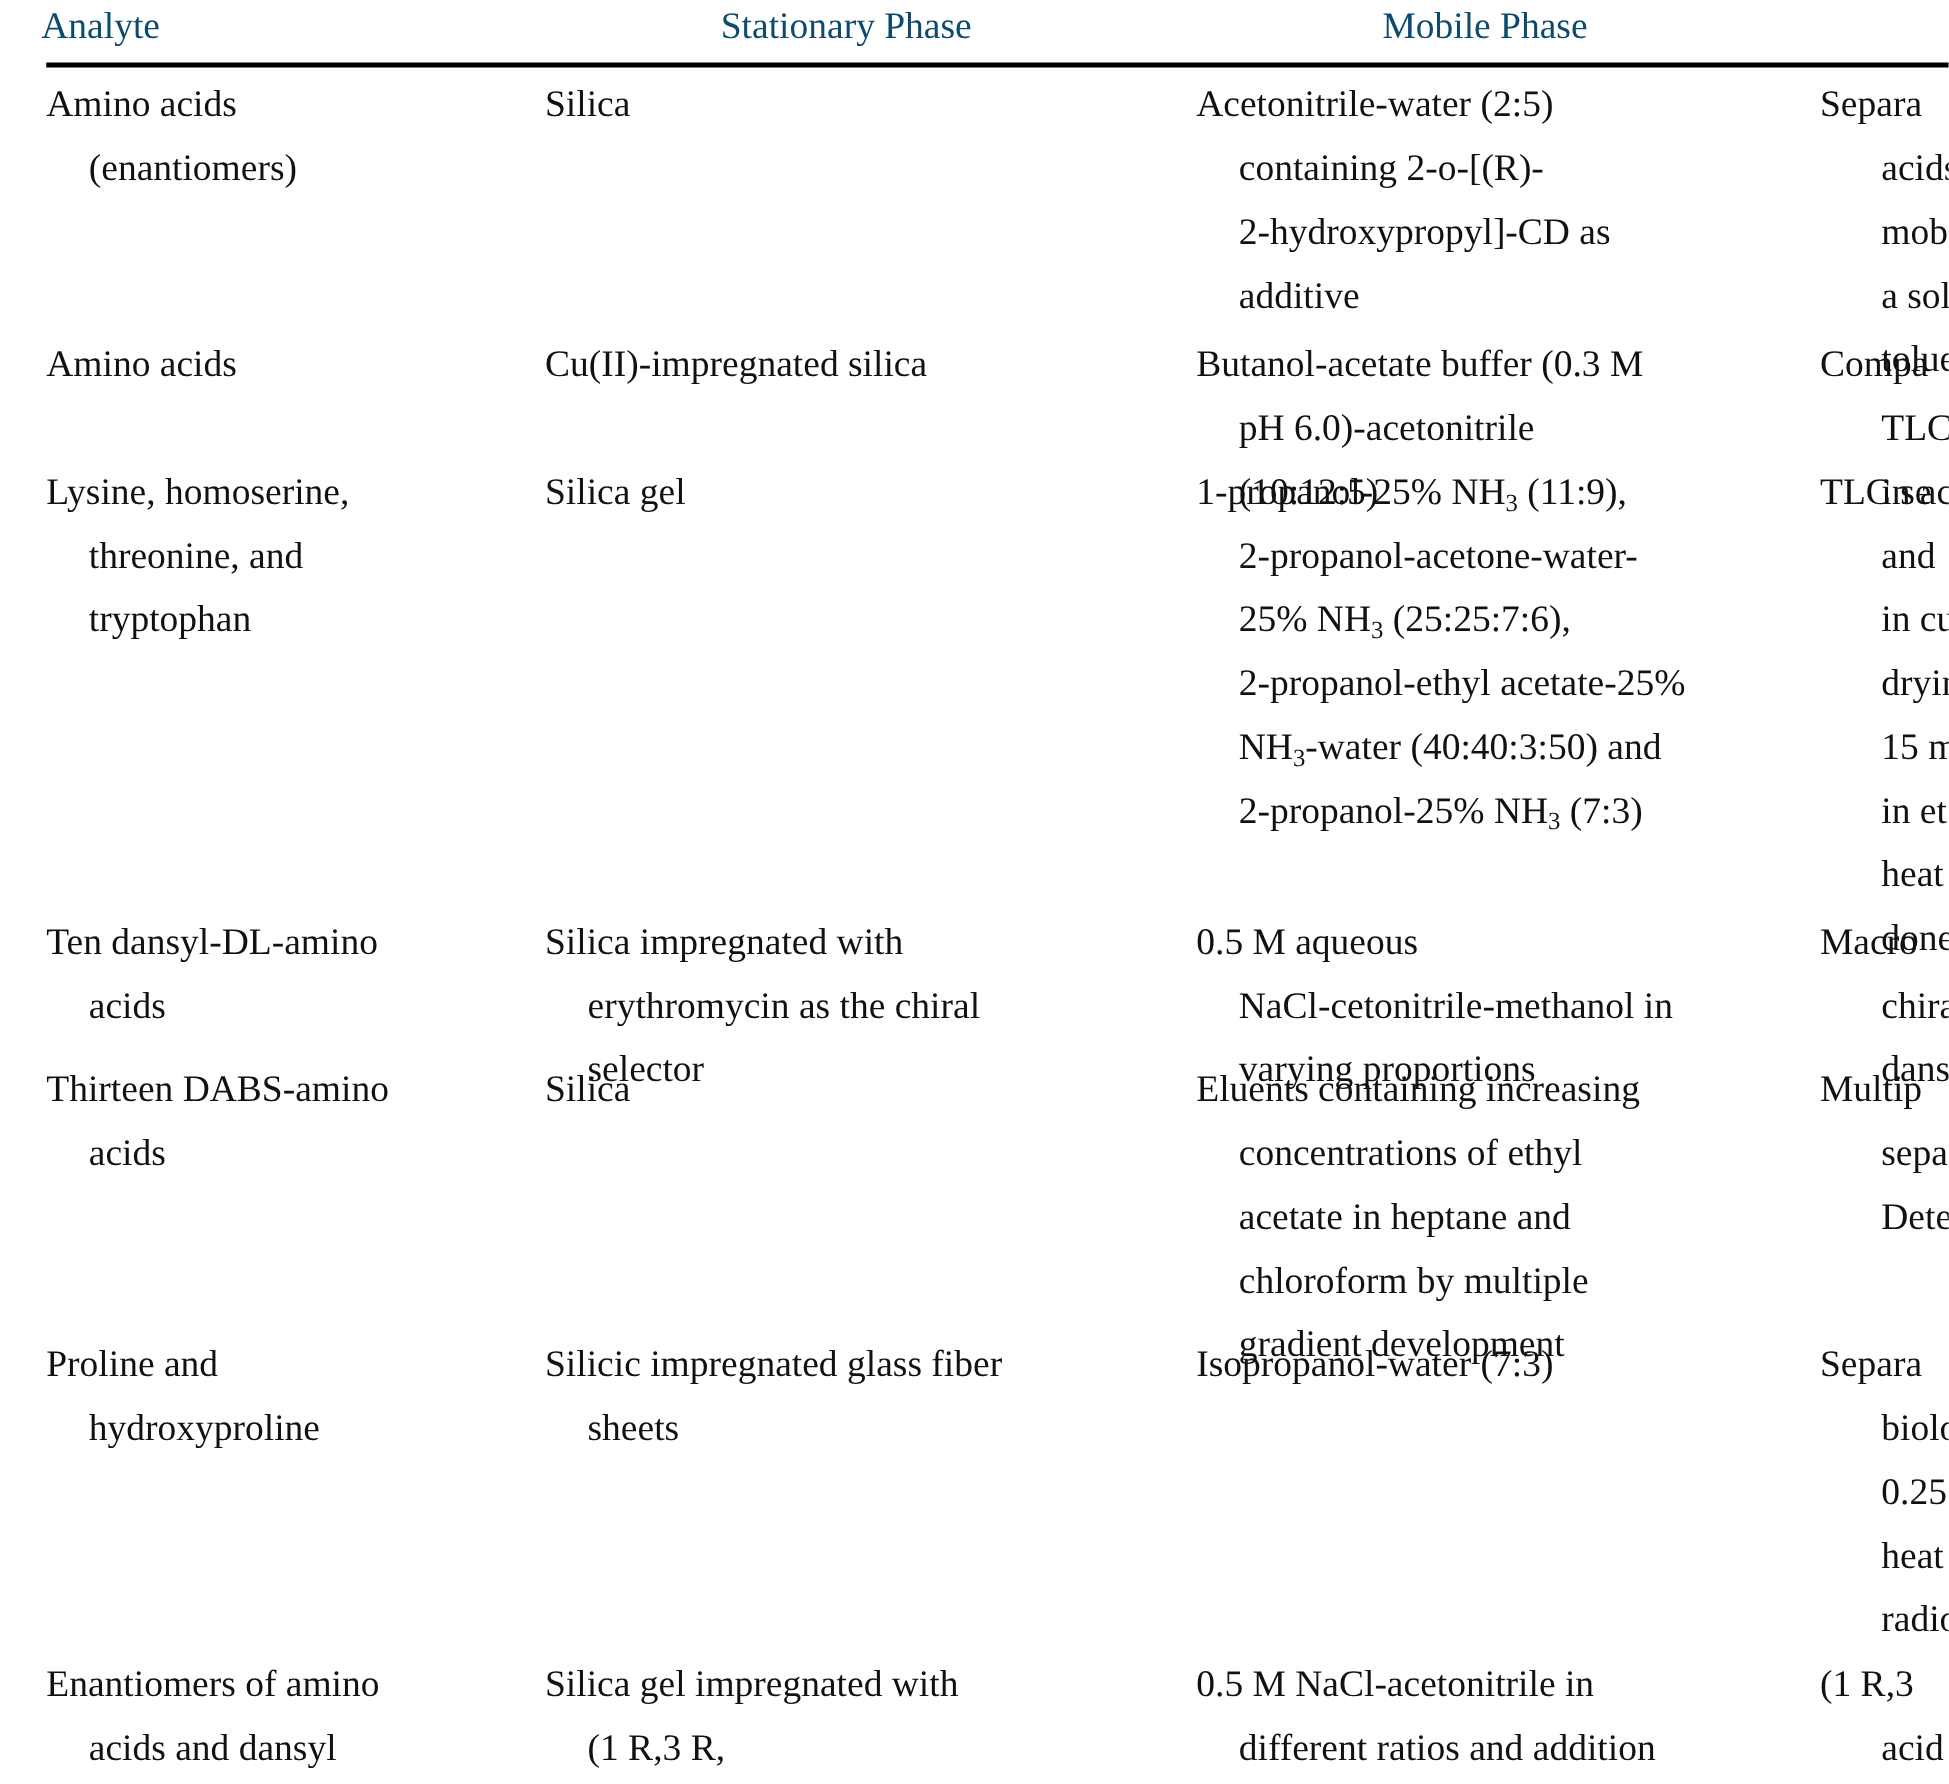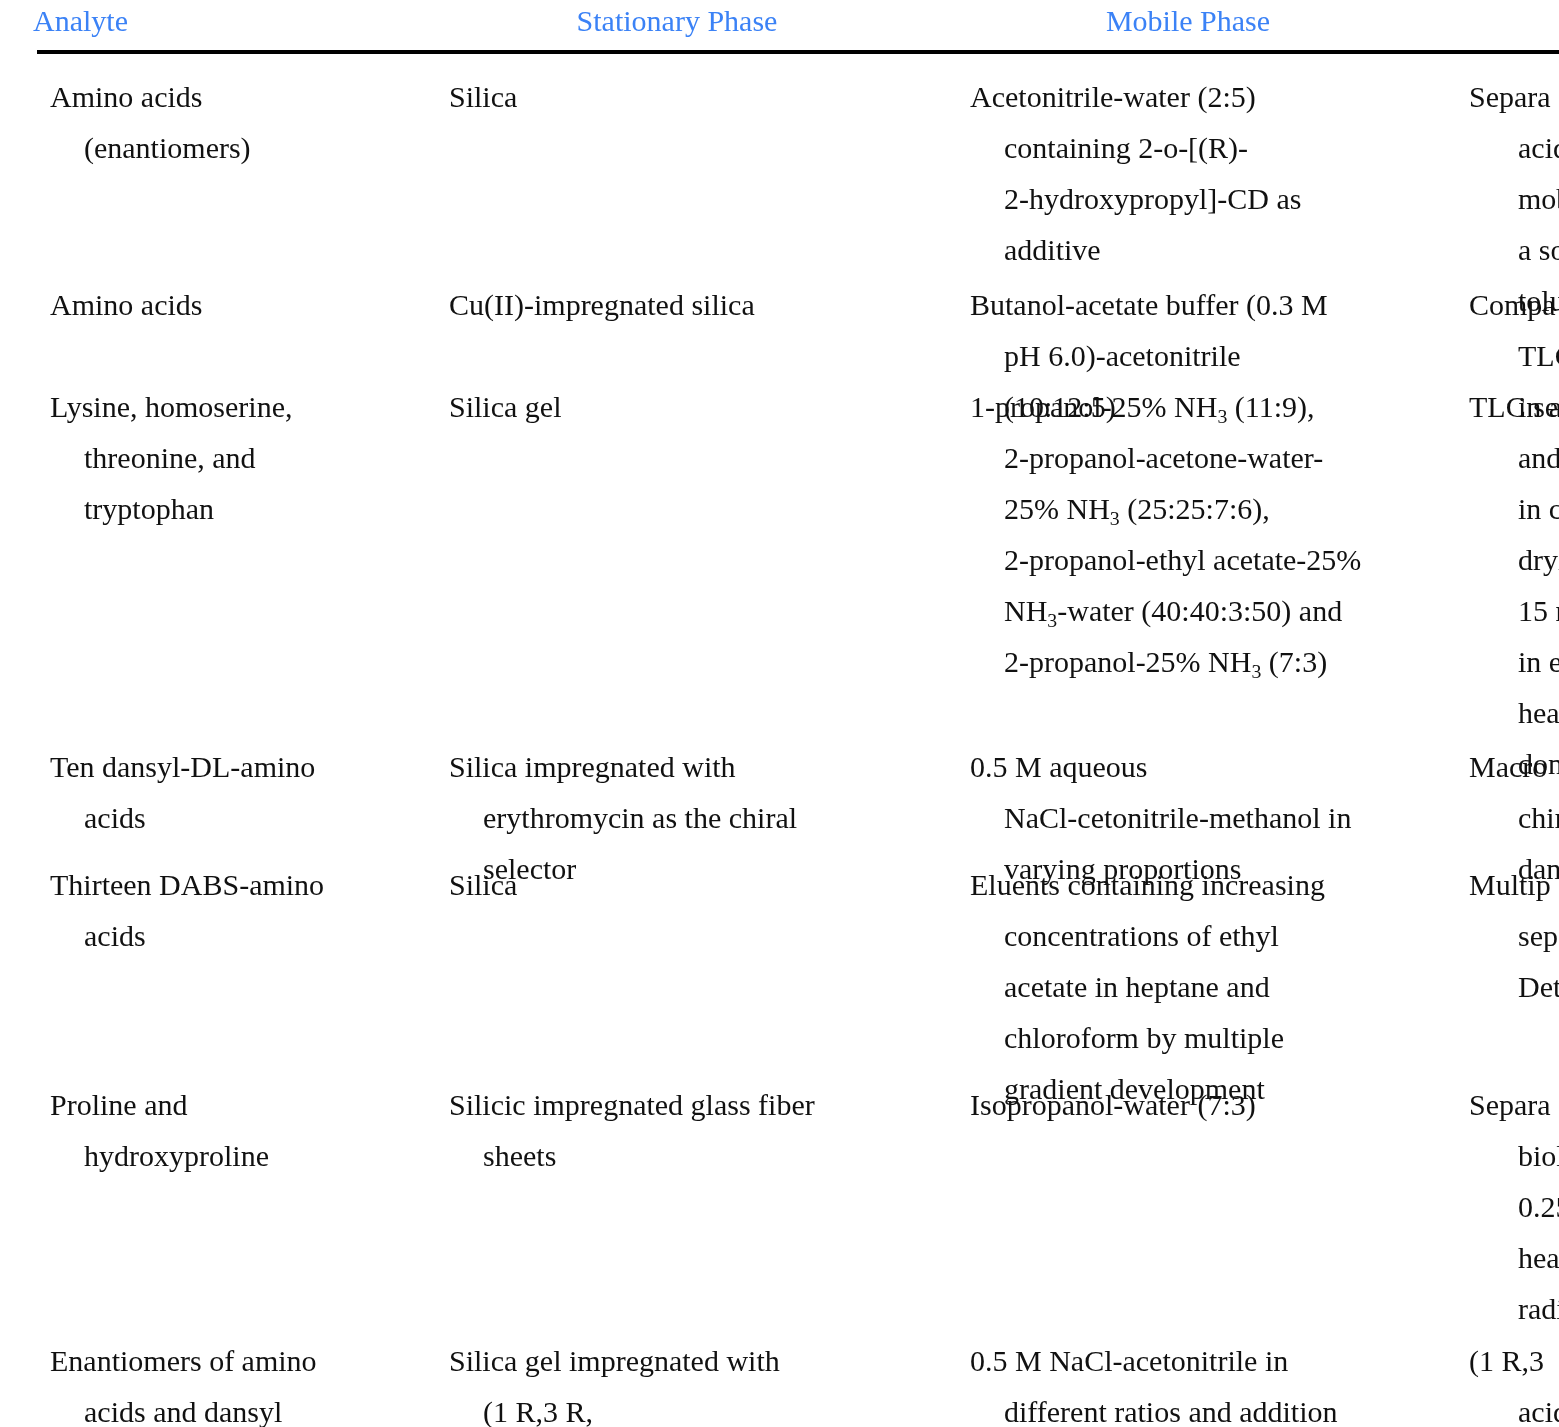--- a/index.html
+++ b/index.html
@@ -30,21 +30,21 @@
     top: 0;
     width: 1559px;
     height: 54px;
   }
   .th {
     position: absolute;
     top: 2px;
     font-size: 30px;
     line-height: 38px;
     white-space: nowrap;
-    color: #3b82f6;
+    color: #0c4a6e;
   }
   .th-analyte        { left: 33px; }
   .th-stationary     { left: 447px; width: 460px; text-align: center; }
   .th-mobile         { left: 953px; width: 470px; text-align: center; }
 
   .rule {
     position: absolute;
     left: 37px;
     top: 50px;
     width: 1522px;
@@ -66,21 +66,21 @@
     width: 1559px;
   }
 
   .cell {
     position: absolute;
     top: 0;
     font-size: 30px;
     line-height: 51px;
   }
   .cell p {
-    margin: 17px;
+    margin: 4px;
     padding: 0;
     
     padding-left: 34px;
     text-indent: -34px;
   }
 
   .col-analyte    { left: 33px;   width: 400px; }
   .col-stationary { left: 432px;  width: 470px; }
   .col-mobile     { left: 953px;  width: 480px; }
   .col-comments   { left: 1452px; width: 330px; }

